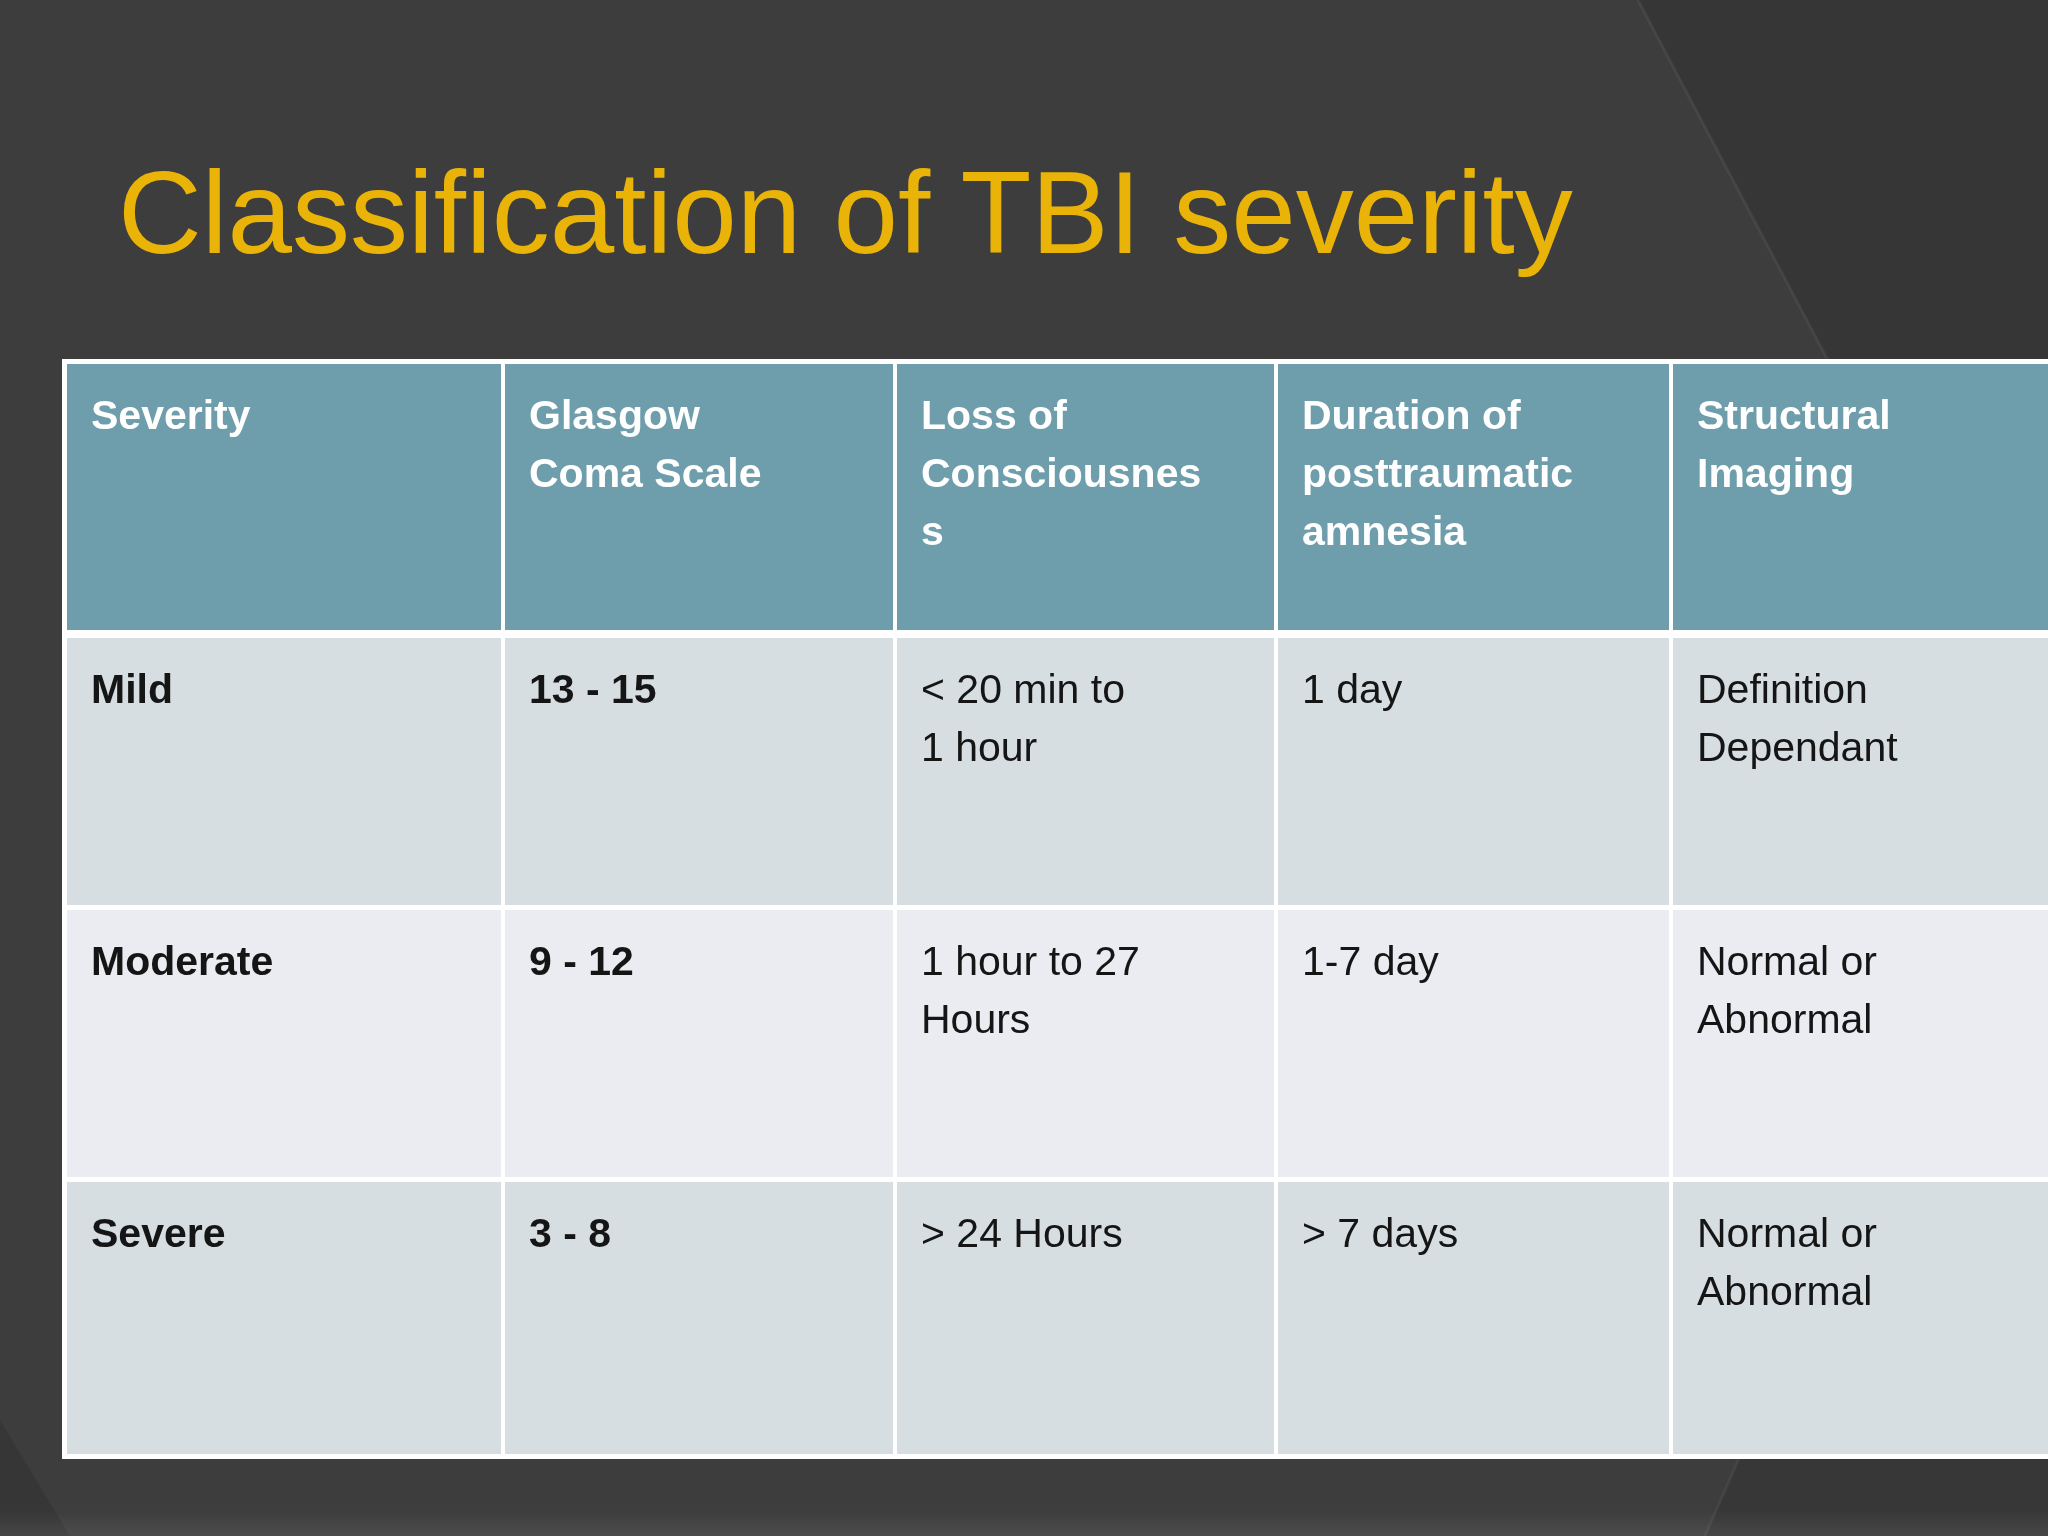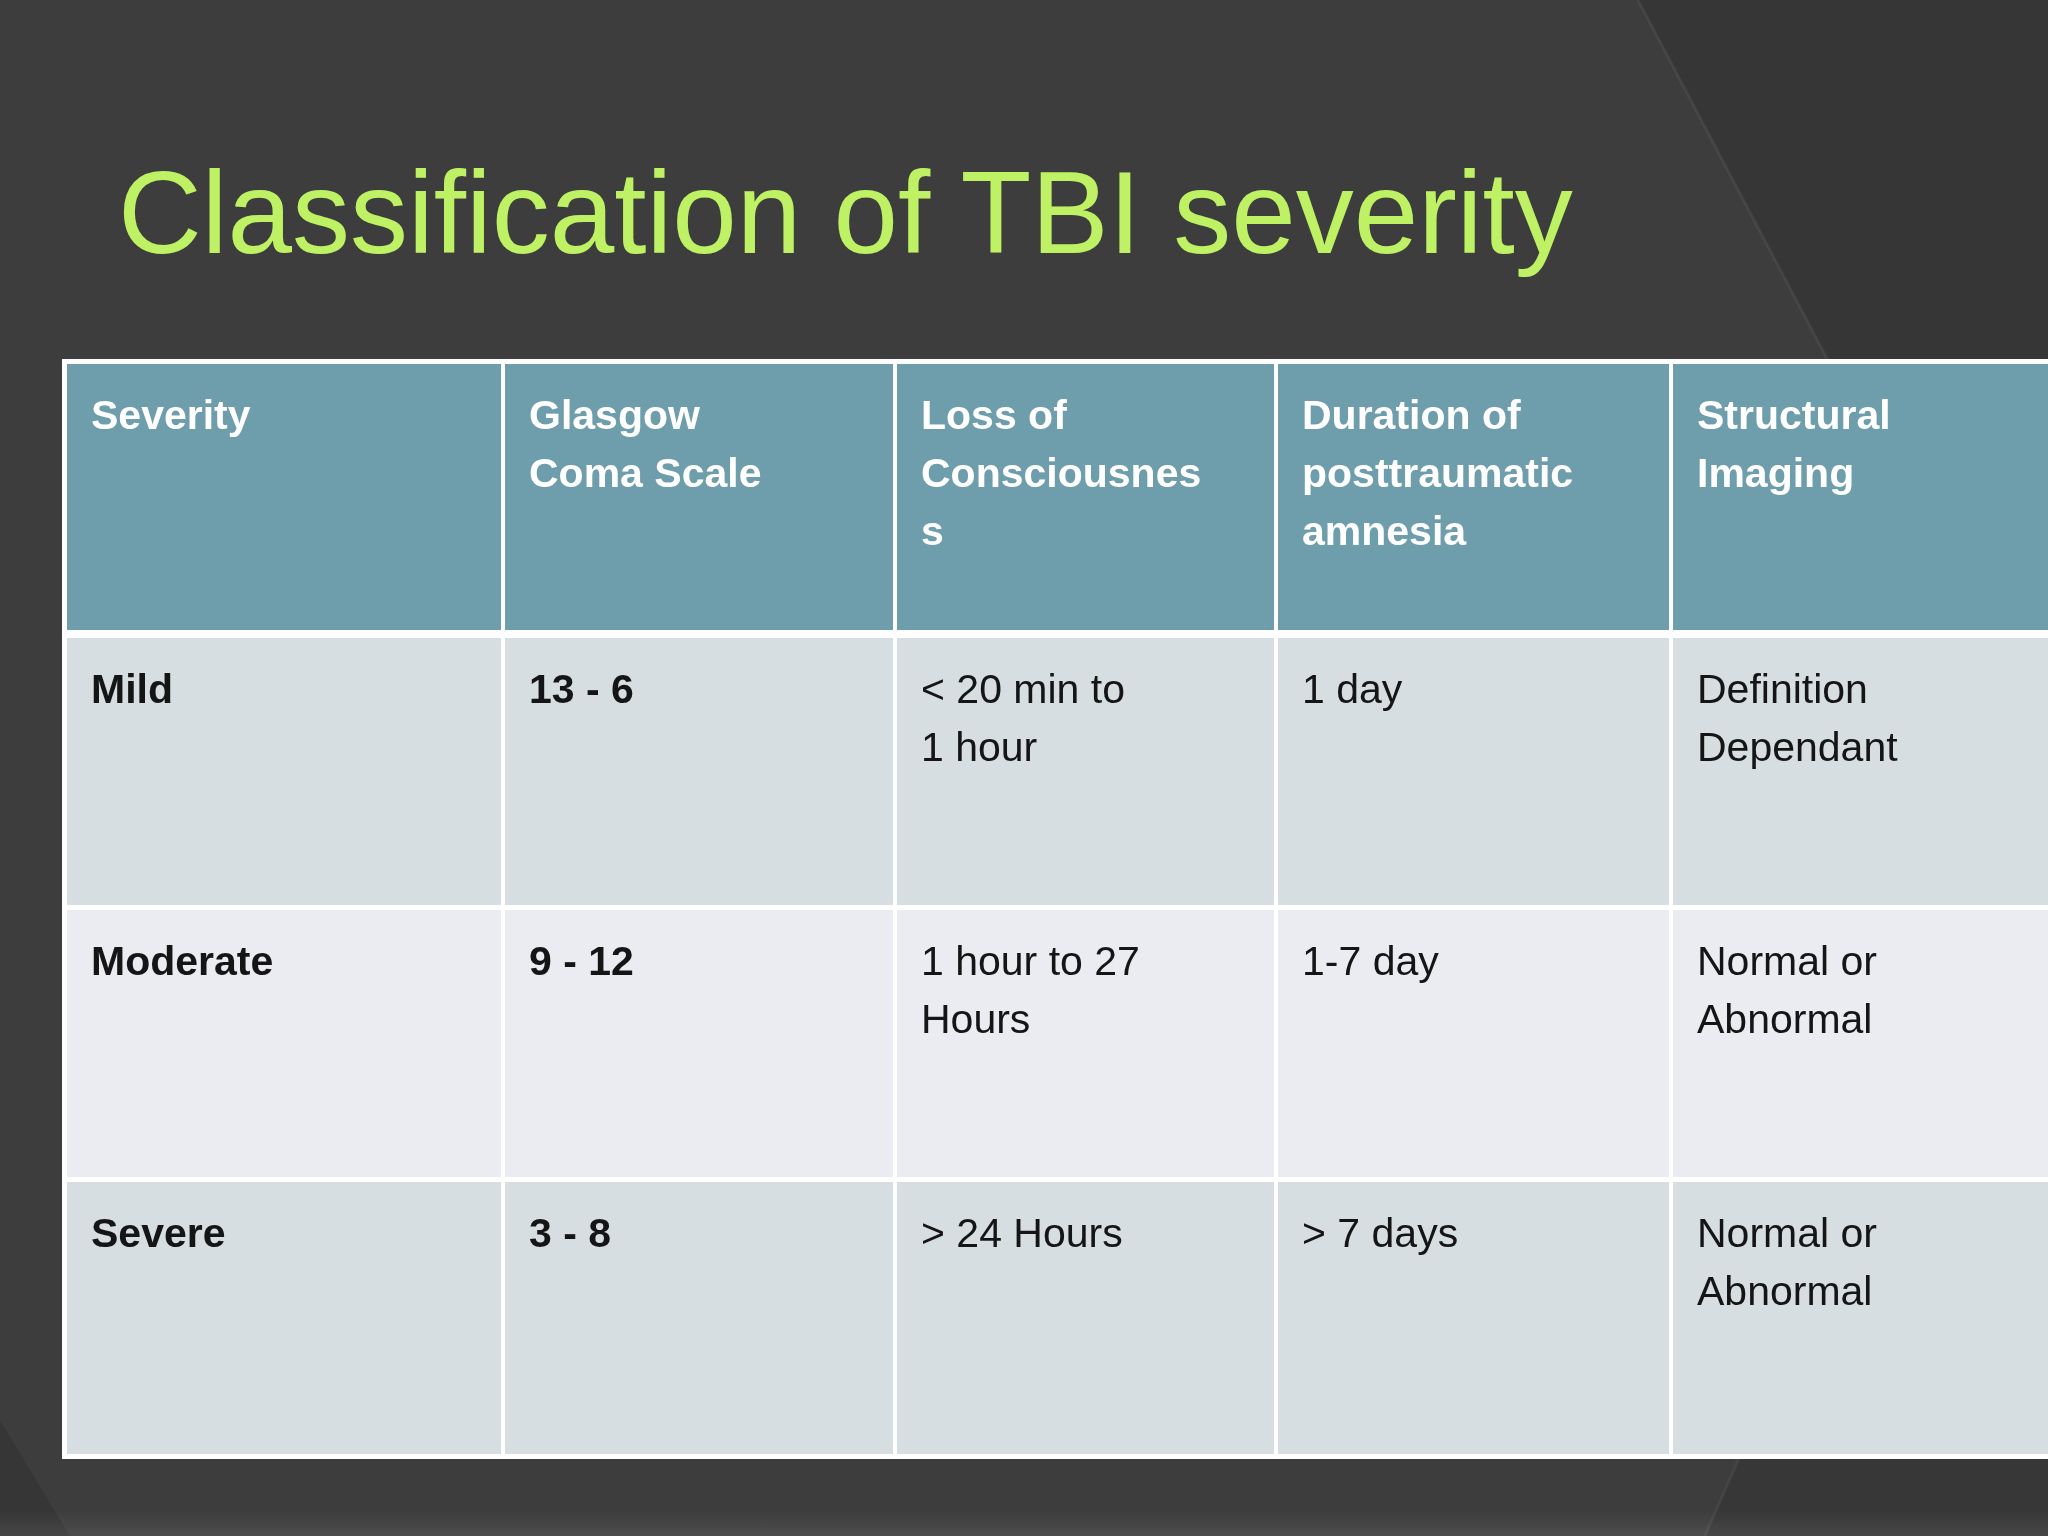--- a/index.html
+++ b/index.html
@@ -8,21 +8,21 @@
     background: #3d3d3d;
     overflow: hidden;
     position: relative;
     font-family: "Liberation Sans", sans-serif;
   }
   .bg-facets { position: absolute; left: 0; top: 0; z-index: 0; }
   .title {
     position: absolute;
     left: 118px; top: 146px;
     margin: 0;
-    color: #bef264;
+    color: #eab308;
     font-size: 116px;
     font-weight: 400;
     white-space: nowrap;
     z-index: 2;
     letter-spacing: 0px;
     text-align: right;
   }
   table.tbi-table {
     position: absolute;
     left: 62px; top: 359px;
@@ -104,21 +104,21 @@
         <th>Duration of
 posttraumatic
 amnesia</th>
         <th>Structural
 Imaging</th>
       </tr>
     </thead>
     <tbody>
       <tr class="row-odd">
         <td class="bold">Mild</td>
-        <td class="bold">13 - 6</td>
+        <td class="bold">13 - 15</td>
         <td>&lt; 20 min to
 1 hour</td>
         <td>1 day</td>
         <td>Definition
 Dependant</td>
       </tr>
       <tr class="row-even">
         <td class="bold">Moderate</td>
         <td class="bold">9 - 12</td>
         <td>1 hour to 27

